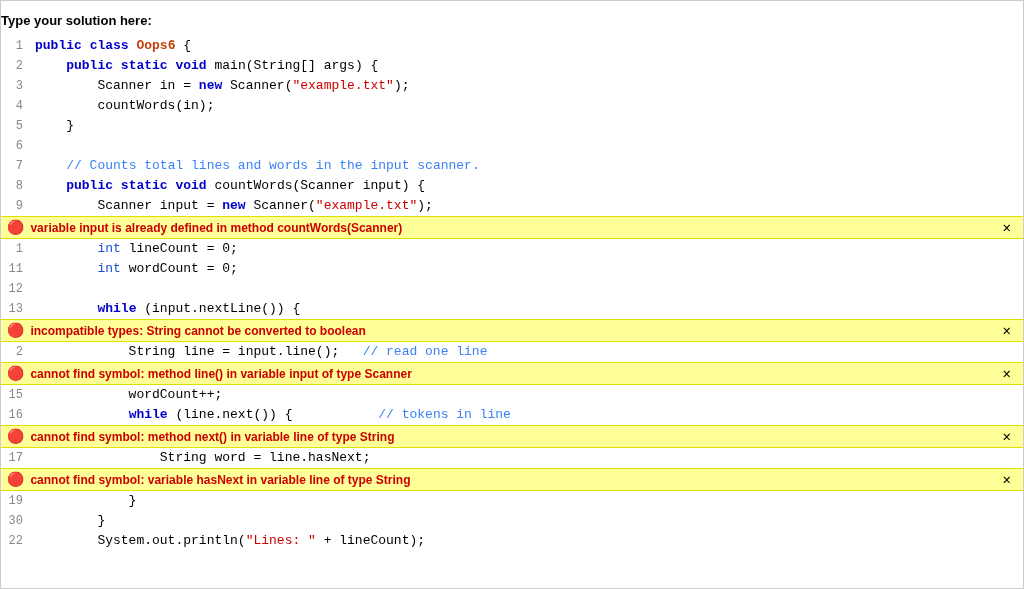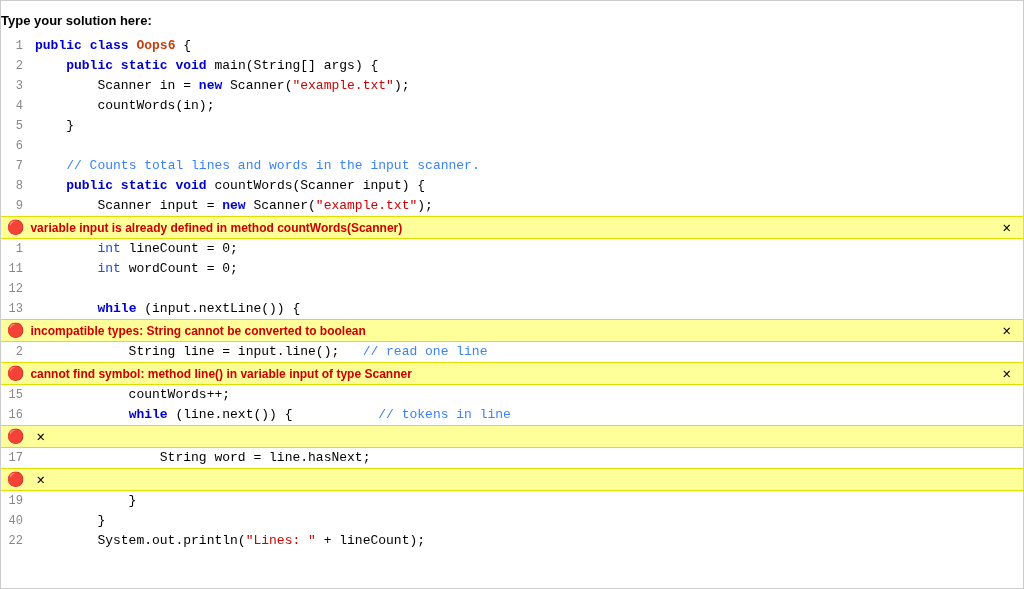--- a/index.html
+++ b/index.html
@@ -175,51 +175,53 @@
     </div>
 
     <div class="error-banner">
       <span class="error-icon">🔴</span>
       <span class="error-text">cannot find symbol: method line() in variable input of type Scanner</span>
       <span class="error-close">✕</span>
     </div>
 
     <div class="code-line">
       <span class="line-number">15</span>
-      <span class="line-content">            countWords++;</span>
+      <span class="line-content">            wordCount++;</span>
     </div>
 
     <div class="code-line">
       <span class="line-number">16</span>
       <span class="line-content">            <span class="kw">while</span> (line.next()) {           <span class="comment">// tokens in line</span></span>
     </div>
 
     <div class="error-banner">
       <span class="error-icon">🔴</span>
+      <span class="error-text">cannot find symbol: method next() in variable line of type String</span>
       <span class="error-close">✕</span>
     </div>
 
     <div class="code-line">
       <span class="line-number">17</span>
       <span class="line-content">                String word = line.hasNext;</span>
     </div>
 
     <div class="error-banner">
       <span class="error-icon">🔴</span>
+      <span class="error-text">cannot find symbol: variable hasNext in variable line of type String</span>
       <span class="error-close">✕</span>
     </div>
 
 
     <div class="code-line">
       <span class="line-number">19</span>
       <span class="line-content">            }</span>
     </div>
 
     <div class="code-line">
-      <span class="line-number">40</span>
+      <span class="line-number">30</span>
       <span class="line-content">        }</span>
     </div>
 
 
     <div class="code-line">
       <span class="line-number">22</span>
       <span class="line-content">        System.out.println(<span class="str">"Lines: "</span> + lineCount);</span>
     </div>
 
   </div>

